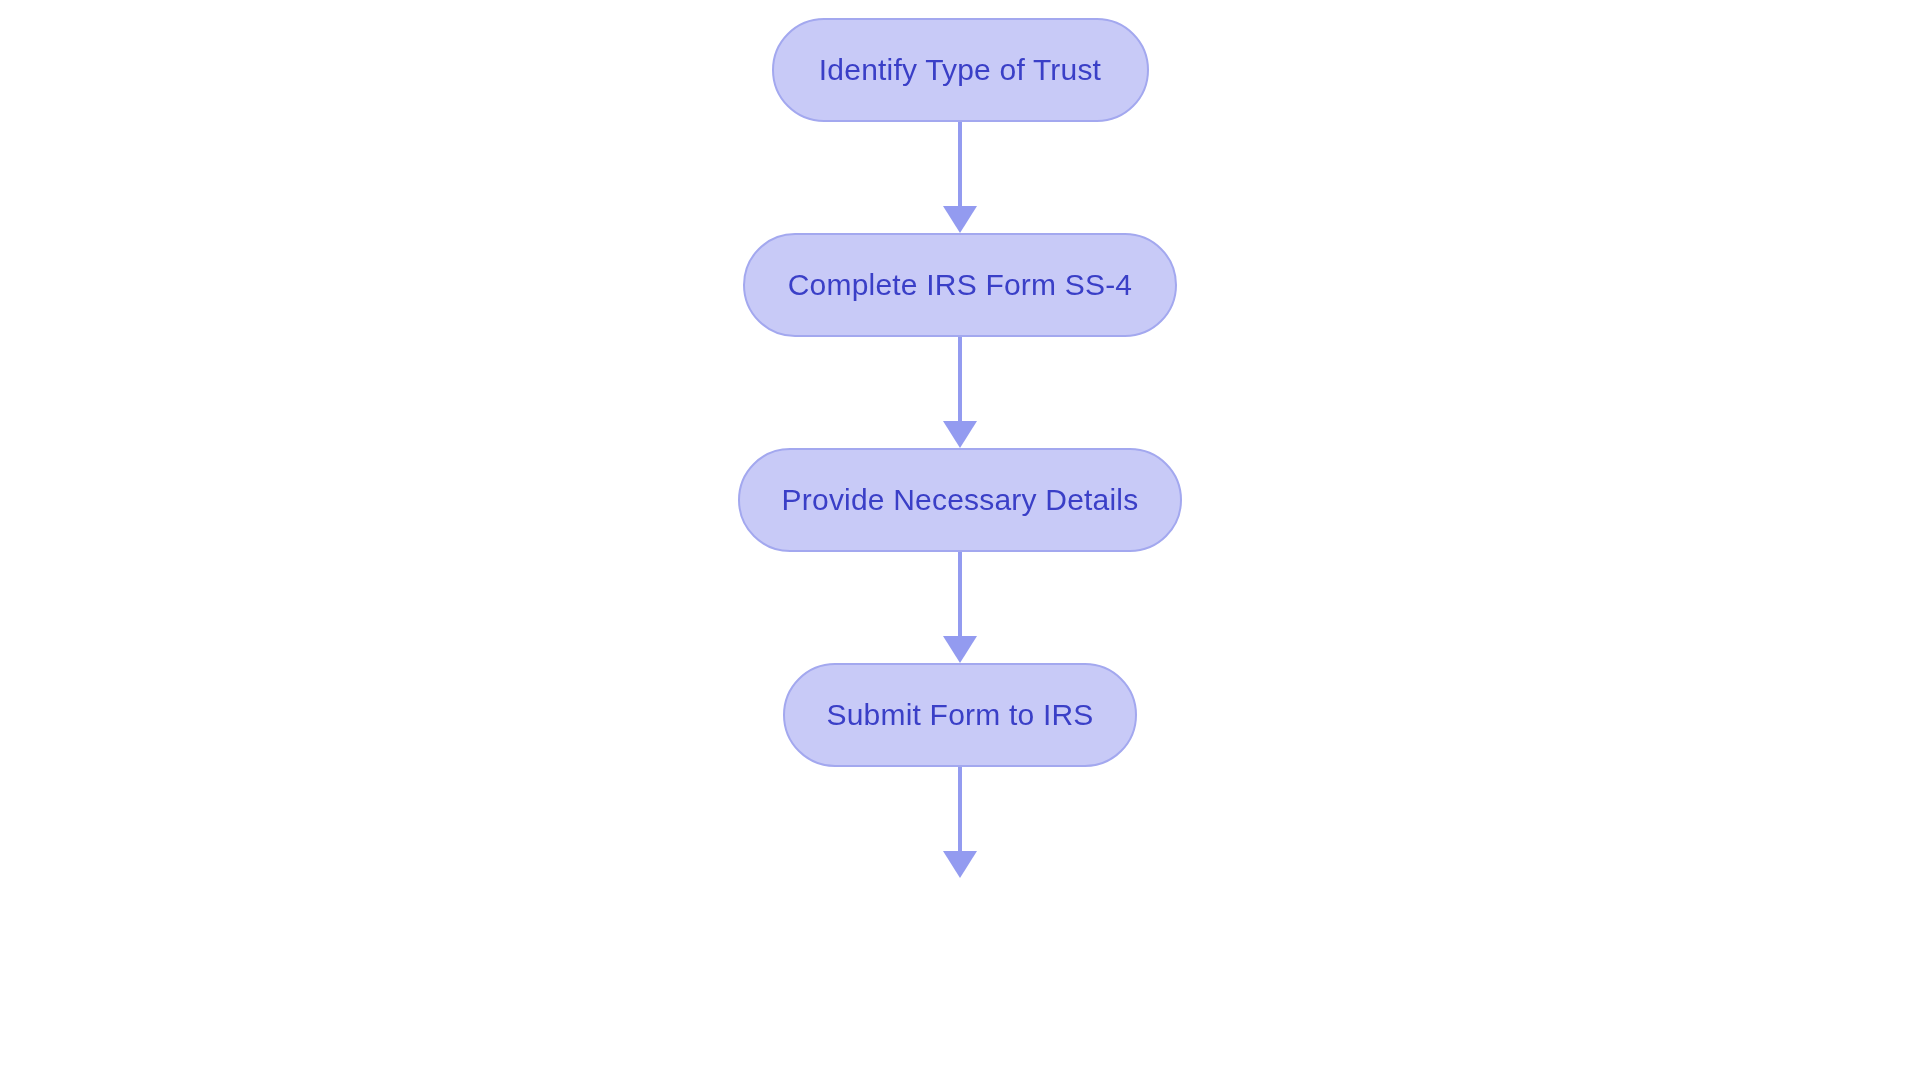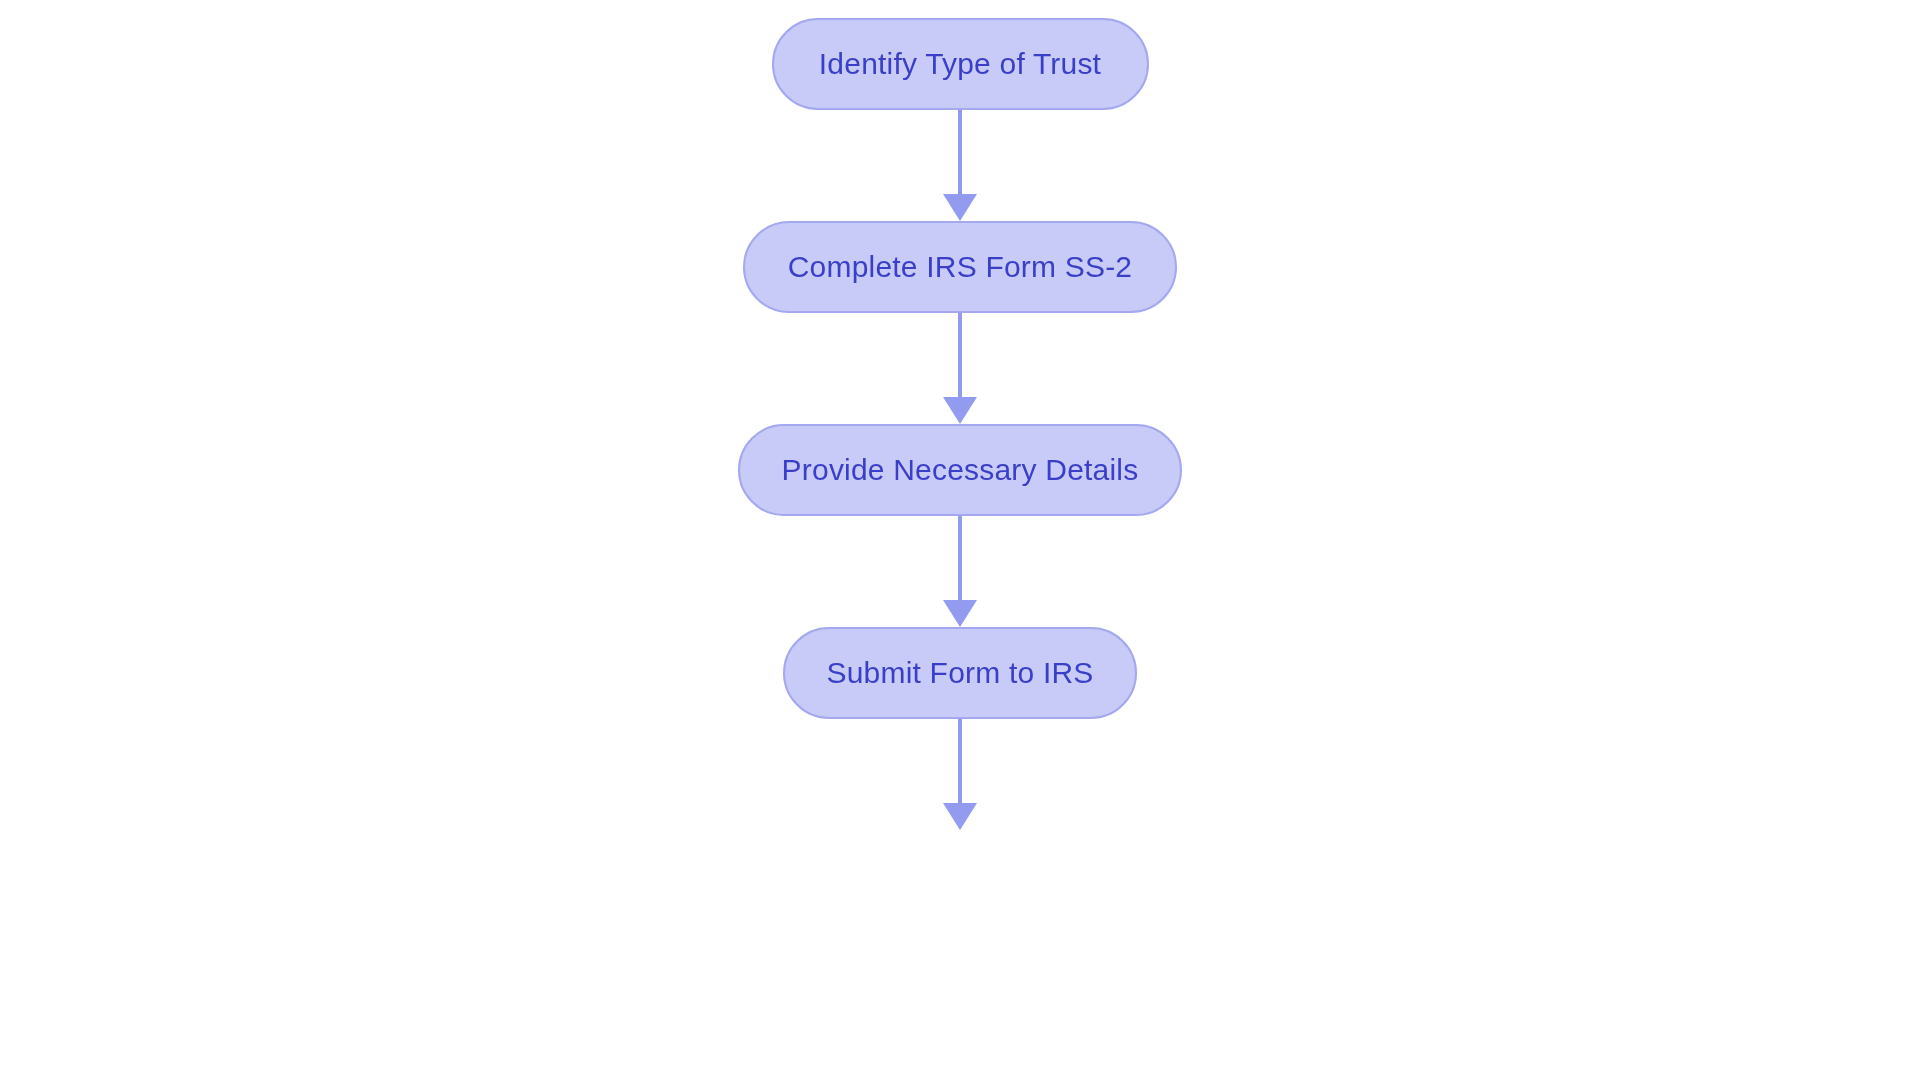--- a/index.html
+++ b/index.html
@@ -19,21 +19,21 @@
   }
   .canvas {
     width: 1920px;
     height: 1083px;
     display: flex;
     flex-direction: column;
     align-items: center;
     padding-top: 18px;
   }
   .node {
-    height: 92px;
+    height: 104px;
     border-radius: 60px;
     background: var(--node-fill);
     border: 2px solid var(--node-border);
     display: flex;
     align-items: center;
     justify-content: center;
     flex: 0 0 auto;
   }
   .node-label {
     color: var(--node-text);
@@ -75,21 +75,21 @@
   <div class="node node-0">
     <span class="node-label">Identify Type of Trust</span>
   </div>
 
   <div class="arrow">
     <div class="arrow-shaft"></div>
     <div class="arrow-head"></div>
   </div>
 
   <div class="node node-1">
-    <span class="node-label">Complete IRS Form SS-2</span>
+    <span class="node-label">Complete IRS Form SS-4</span>
   </div>
 
   <div class="arrow">
     <div class="arrow-shaft"></div>
     <div class="arrow-head"></div>
   </div>
 
   <div class="node node-2">
     <span class="node-label">Provide Necessary Details</span>
   </div>

